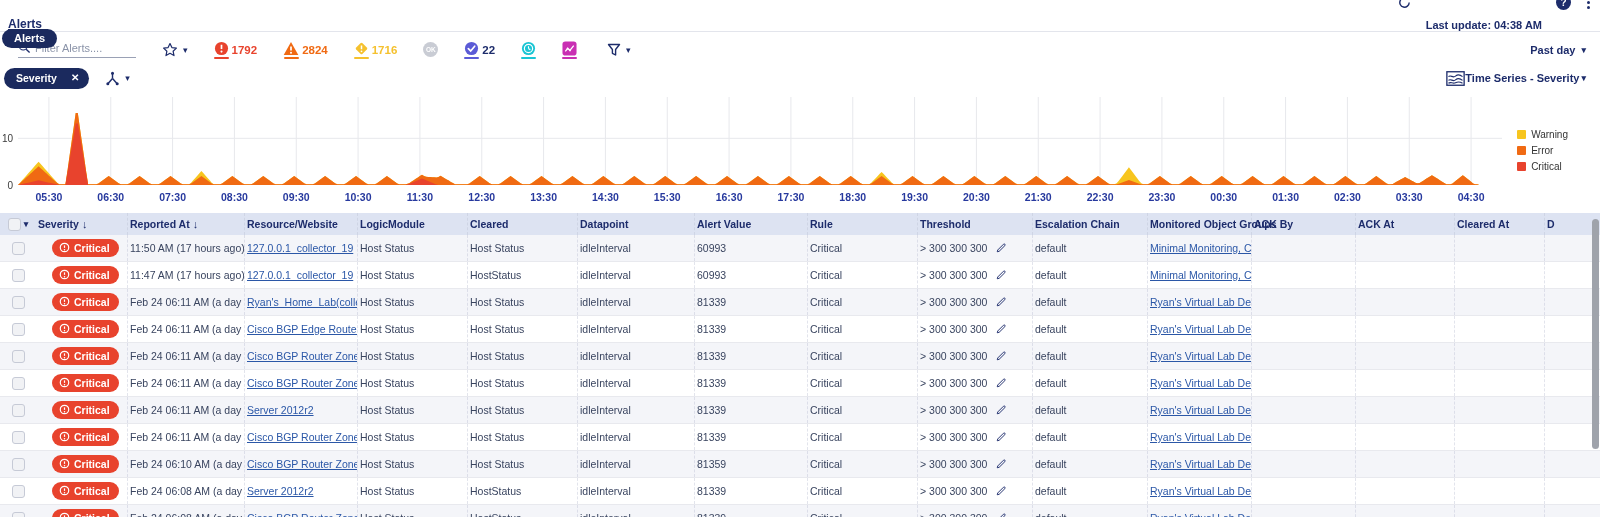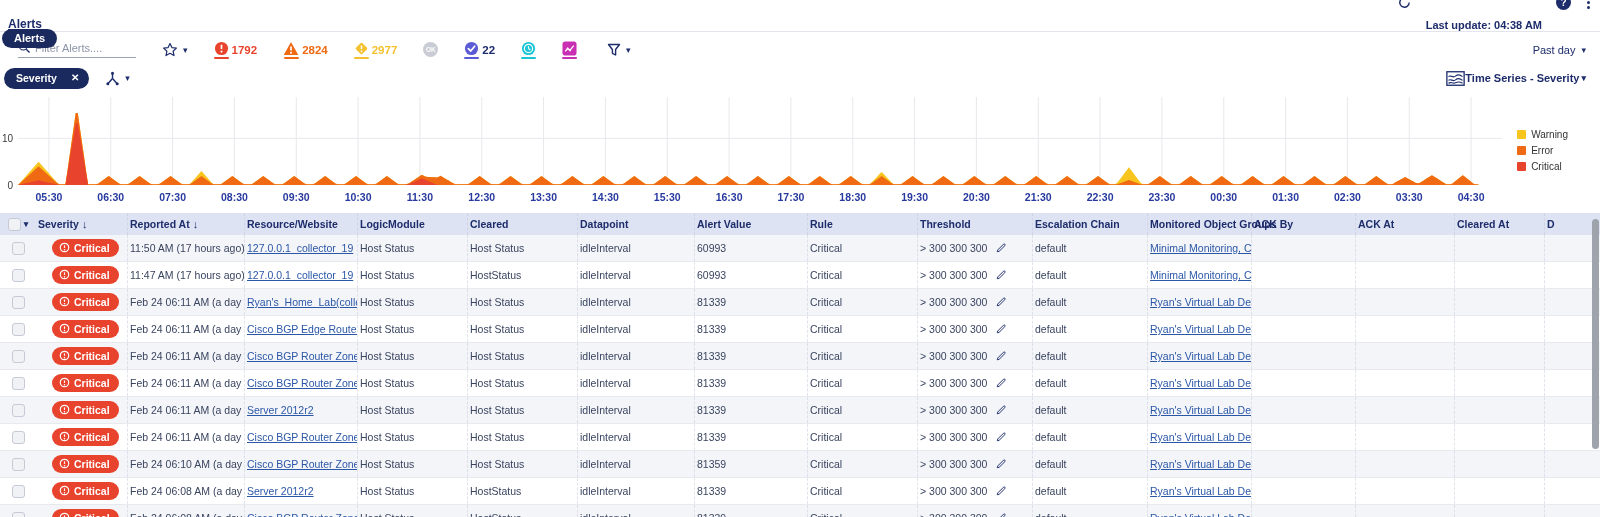--- a/index.html
+++ b/index.html
@@ -31,21 +31,21 @@
   .fgroup { display:flex; align-items:center; gap:3px; margin-left:26px; cursor:pointer; }
   .caret { font-size:9px; color:#1d2c6b; margin-left:2px; }
   .num { font-size:11.5px; font-weight:bold; }
   .num.crit { color:#e8432d; } .num.err { color:#f06a13; } .num.warn { color:#f5c12e; }
   .num.ack { color:#1d2c6b; }
   .icwrap { display:flex; flex-direction:column; align-items:center; gap:1px; }
   .icbar { width:15px; height:2px; border-radius:1px; }
   .okcirc { width:15px; height:15px; border-radius:50%; background:#c9ccd4; color:#fff;
     font-size:6.5px; font-weight:bold; display:flex; align-items:center; justify-content:center; }
   .pastday { margin-left:auto; display:flex; align-items:center; gap:4px;
-    font-size:11px; font-weight:normal; color:#1d2c6b; cursor:pointer; }
+    font-size:11px; font-weight:bold; color:#1d2c6b; cursor:pointer; }
 
   
   .chiprow { height:30px; display:flex; align-items:center; padding:0 14px 0 4px; }
   .chip { background:#1b2a5e; color:#fff; border-radius:12px; padding:4px 10px 5px 12px;
     display:flex; align-items:center; gap:14px; font-size:10.5px; font-weight:bold; }
   .chip .x { font-size:10px; cursor:pointer; }
   .groupby { display:flex; align-items:center; gap:3px; margin-left:16px; cursor:pointer; }
   .tsselect { margin-left:auto; display:flex; align-items:center; 
     font-size:11px; font-weight:bold; color:#1d2c6b; cursor:pointer; }
 
@@ -146,21 +146,21 @@
 
   <div class="fgroup">
     <span class="icwrap">
       <svg width="15" height="15" viewBox="0 0 16 16">
           <rect x="3.2" y="3.2" width="9.6" height="9.6" rx="1.6" fill="#f5c12e" transform="rotate(45 8 8)"></rect>
           <line x1="8" y1="4.8" x2="8" y2="8.8" stroke="#fff" stroke-width="1.6"></line>
           <circle cx="8" cy="11" r="0.95" fill="#fff"></circle>
         </svg>
       <span class="icbar" style="background:#f5c12e;"></span>
     </span>
-    <span class="num warn">2977</span>
+    <span class="num warn">1716</span>
   </div>
 
   <div class="fgroup">
     <span class="okcirc">OK</span>
   </div>
 
   <div class="fgroup">
     <span class="icwrap">
       <svg width="15" height="15" viewBox="0 0 16 16">
           <circle cx="8" cy="8" r="7" fill="#5b5bd6"></circle>

